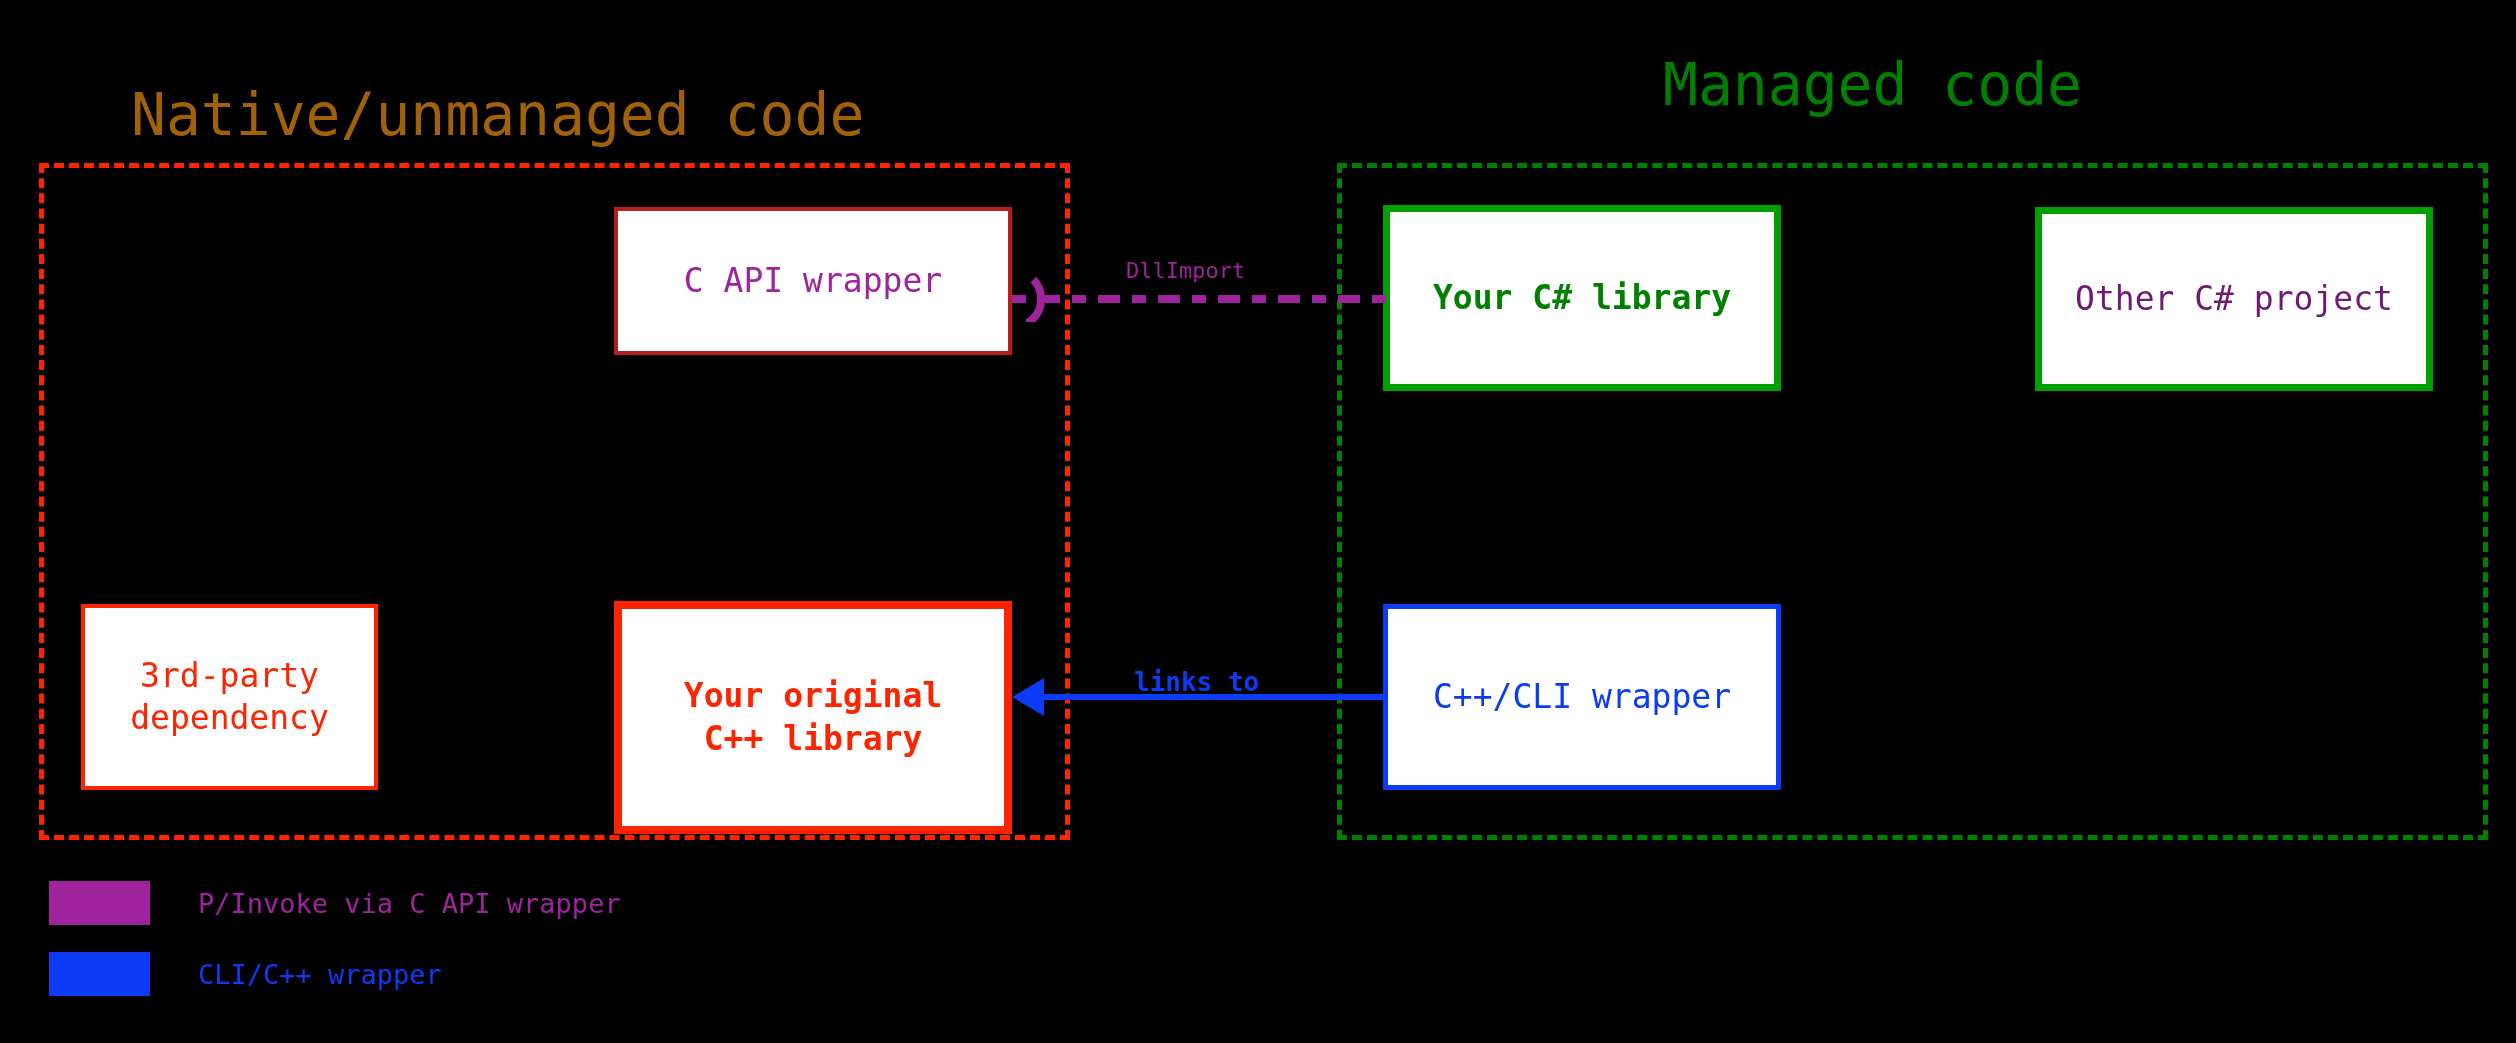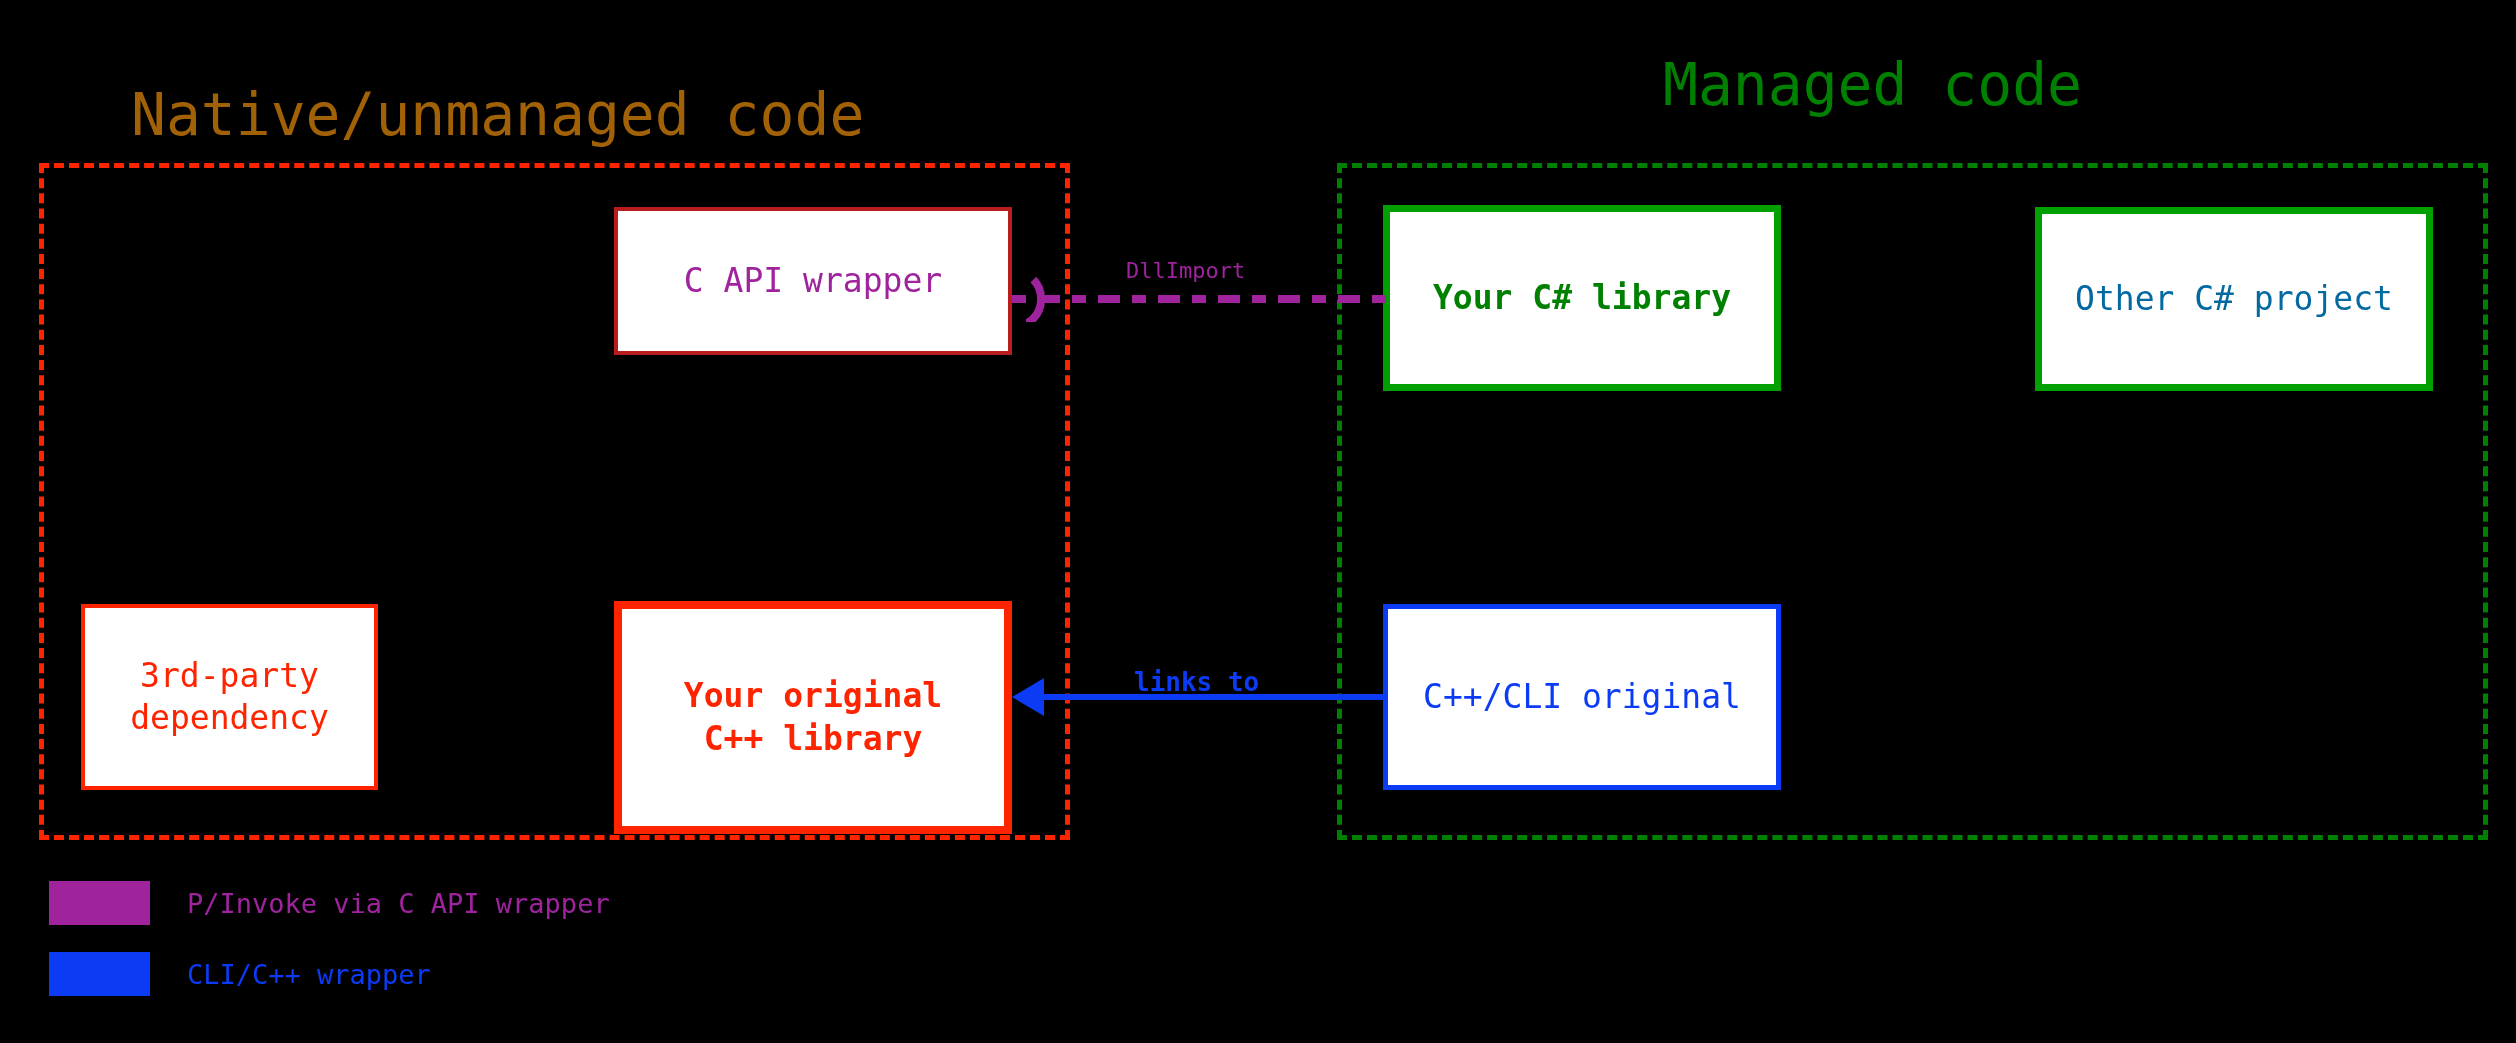--- a/index.html
+++ b/index.html
@@ -65,21 +65,21 @@
   #node-csharp-lib {
     left: 1383px; top: 205px; width: 398px; height: 186px;
     border: 7px solid #00A000;
     color: #008000;
     font-size: 33px;
     font-weight: bold;
   }
   #node-other-csharp {
     left: 2035px; top: 207px; width: 398px; height: 184px;
     border: 7px solid #00A000;
-    color: #0369a1;
+    color: #701a75;
     font-size: 33px;
   }
   #node-3rd-party {
     left: 81px; top: 604px; width: 297px; height: 186px;
     border: 4px solid #FF2400;
     color: #FF2400;
     font-size: 33px;
   }
   #node-cpp-lib {
     left: 614px; top: 601px; width: 398px; height: 233px;
@@ -158,21 +158,21 @@
     align-items: center;
   }
   #legend-row-0 { left: 49px; top: 881px; }
   #legend-row-1 { left: 49px; top: 952px; }
   .legend-swatch {
     width: 101px;
     height: 44px;
     flex: 0 0 auto;
   }
   .legend-label {
-    margin-left: 37px;
+    margin-left: 48px;
     font-size: 27px;
     white-space: nowrap;
   }
 </style>
 </head>
 <body>
 
 <div id="canvas">
 
   <div class="section-title" id="title-native">Native/unmanaged code</div>
@@ -186,21 +186,21 @@
   <div class="node" id="node-csharp-lib">Your C# library</div>
 
   <div class="node" id="node-other-csharp">Other C# project</div>
 
   <div class="node" id="node-3rd-party">3rd-party
 dependency</div>
 
   <div class="node" id="node-cpp-lib">Your original
 C++ library</div>
 
-  <div class="node" id="node-cppcli">C++/CLI original</div>
+  <div class="node" id="node-cppcli">C++/CLI wrapper</div>
 
   <div id="socket-dllimport"></div>
   <div id="edge-dllimport"></div>
   <div id="label-dllimport">DllImport</div>
 
   <div id="arrowhead-linksto"></div>
   <div id="edge-linksto"></div>
   <div id="label-linksto">links to</div>
 
   <div class="legend-row" id="legend-row-0">

